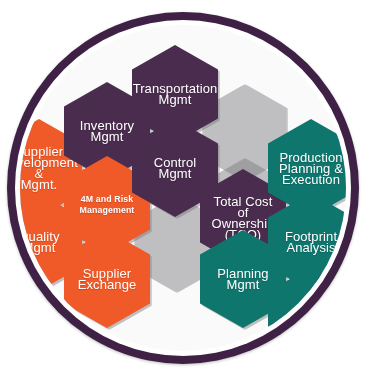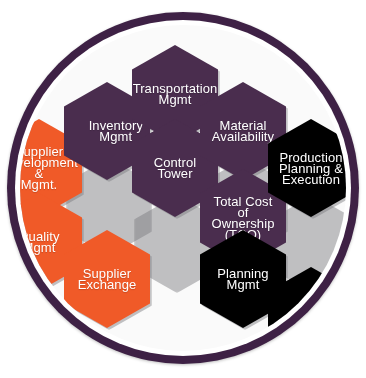--- a/index.html
+++ b/index.html
@@ -66,21 +66,21 @@
     line-height:11px;
     text-align:center;
     letter-spacing:.1px;
     text-shadow:0 1px 1px rgba(0,0,0,.18);
     white-space:pre-line;
   }
   .hex.bold .lbl{ font-weight:bold; font-size:8.8px; }
 
   .c-purple{ background:#4A2D4E; }
   .c-orange{ background:#F05A28; }
-  .c-maroon{ background:#000000; }
+  .c-maroon{ background:#0f766e; }
 
   
   .hex-sh{
     position:absolute;
     width:86px;height:98px;
     -webkit-clip-path:polygon(50% 0%,100% 25%,100% 75%,50% 100%,0% 75%,0% 25%);
     clip-path:polygon(50% 0%,100% 25%,100% 75%,50% 100%,0% 75%,0% 25%);
     background:rgba(120,120,125,.45);
     filter:blur(1.2px);
   }
@@ -115,63 +115,67 @@
         <span class="lbl">Supplier
 Development &amp;
 Mgmt.</span>
       </div>
 
       <div class="hex c-orange" style="left:-24px; top:168px;">
         <span class="lbl">Quality
 Mgmt</span>
       </div>
 
-      <div class="hex c-purple" style="left:44px; top:57px;justify-content:flex-end;">
+      <div class="hex c-purple" style="left:44px; top:57px;">
         <span class="lbl">Inventory
 Mgmt</span>
       </div>
 
+      <div class="hex c-orange bold" style="left:44px; top:131px;">
+        <span class="lbl">4M and Risk
+Management</span>
+      </div>
 
       <div class="hex c-orange" style="left:44px; top:205px;">
         <span class="lbl">Supplier
 Exchange</span>
       </div>
 
       <div class="hex c-purple" style="left:112px; top:20px;">
         <span class="lbl">Transportation
 Mgmt</span>
       </div>
 
       <div class="hex c-purple" style="left:112px; top:94px;">
-        <span class="lbl">Control Tower</span>
+        <span class="lbl">Control Mgmt</span>
       </div>
 
 
-      <div class="hex c-purple" style="left:180px; top:57px;">
-        <span class="lbl">Material
-Availability</span>
-      </div>
 
       <div class="hex c-purple" style="left:180px; top:144px;">
         <span class="lbl">Total Cost of
 Ownership
 (TCO)</span>
       </div>
 
       <div class="hex c-maroon" style="left:180px; top:205px;">
         <span class="lbl">Planning
 Mgmt</span>
       </div>
 
       <div class="hex c-maroon" style="left:248px; top:94px;">
         <span class="lbl">Production
 Planning &amp;
 Execution</span>
       </div>
 
+      <div class="hex c-maroon" style="left:248px; top:168px;">
+        <span class="lbl">Footprint
+Analysis</span>
+      </div>
 
       <div class="hex c-maroon" style="left:248px; top:242px;">
         <span class="lbl"></span>
       </div>
 
     </div>
   </div>
 </div>
 
 </body></html>

